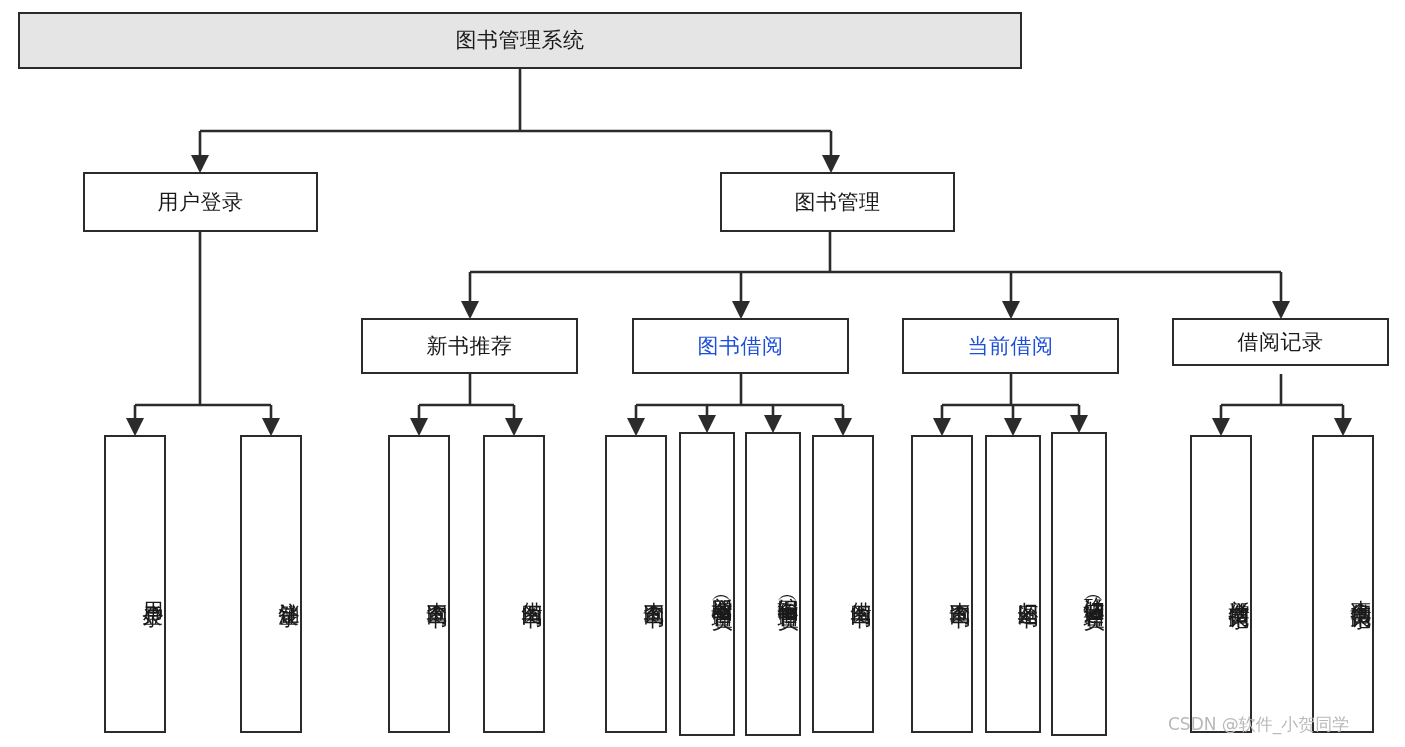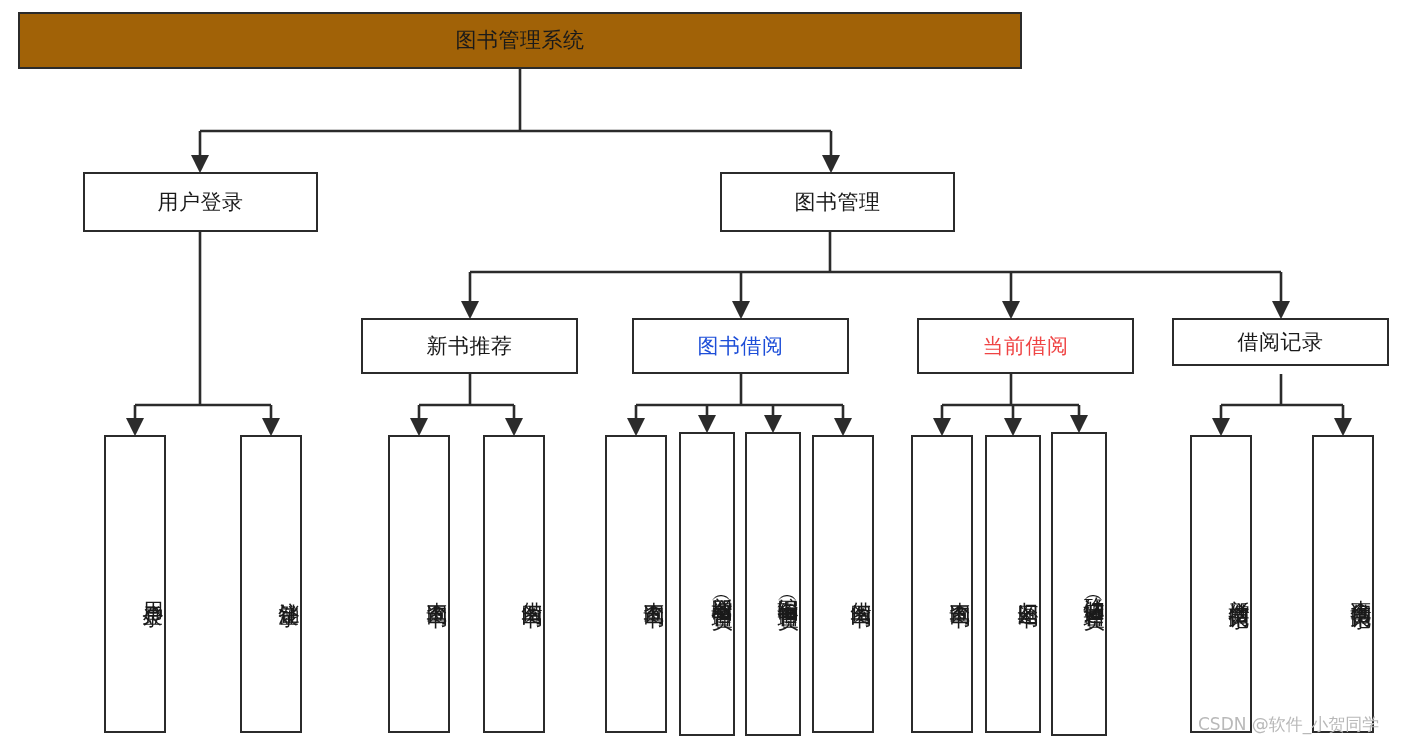--- a/index.html
+++ b/index.html
@@ -53,21 +53,21 @@
     display: block;
     line-height: 1.08;
     white-space: pre;
   }
   .node.vert .lbl {
     writing-mode: vertical-rl;
     text-orientation: upright;
   }
   #watermark {
     position: absolute;
-    left: 1198px;
+    left: 1168px;
     top: 713px;
     font-size: 17px;
     color: #b9b9b9;
     white-space: nowrap;
     font-family: "DejaVu Sans", "Liberation Sans", sans-serif;
   }
 </style>
 </head>
 <body>
 
@@ -128,38 +128,38 @@
     </g>
 
     <g stroke="#2b2b2b" stroke-width="2.6" fill="none">
       <path d="M 1281 374 L 1281 405"></path>
       <path d="M 1221 405 L 1343 405"></path>
       <path d="M 1221 405 L 1221 427" marker-end="url(#arrow)"></path>
       <path d="M 1343 405 L 1343 427" marker-end="url(#arrow)"></path>
     </g>
   </svg>
 
-  <div class="node horiz" style="left: 18px; top: 12px; width: 1004px; height: 57px; border-color: rgb(43, 43, 43); background: #a16207; color: rgb(26, 26, 26);">
+  <div class="node horiz" style="left: 18px; top: 12px; width: 1004px; height: 57px; border-color: rgb(43, 43, 43); background: #e5e5e5; color: rgb(26, 26, 26);">
     <span class="lbl">图书管理系统</span>
   </div>
 
   <div class="node horiz" style="left: 83px; top: 172px; width: 235px; height: 60px; border-color: rgb(43, 43, 43); background: rgb(255, 255, 255); color: rgb(26, 26, 26);">
     <span class="lbl">用户登录</span>
   </div>
   <div class="node horiz" style="left: 712px; top: 172px; width: 235px; height: 60px; border-color: rgb(43, 43, 43); background: rgb(255, 255, 255); color: rgb(26, 26, 26); margin-left: 8px;">
     <span class="lbl">图书管理</span>
   </div>
 
   <div class="node horiz" style="left: 361px; top: 318px; width: 217px; height: 56px; border-color: rgb(43, 43, 43); background: rgb(255, 255, 255); color: rgb(26, 26, 26);">
     <span class="lbl">新书推荐</span>
   </div>
   <div class="node horiz" style="left: 632px; top: 318px; width: 217px; height: 56px; border-color: rgb(43, 43, 43); background: rgb(255, 255, 255); color: #1d4ed8;">
     <span class="lbl">图书借阅</span>
   </div>
-  <div class="node horiz" style="left: 902px; top: 318px; width: 217px; height: 56px; border-color: rgb(43, 43, 43); background: rgb(255, 255, 255); color: #ef4444; margin-left: 15px;">
+  <div class="node horiz" style="left: 902px; top: 318px; width: 217px; height: 56px; border-color: rgb(43, 43, 43); background: rgb(255, 255, 255); color: #1d4ed8;">
     <span class="lbl">当前借阅</span>
   </div>
   <div class="node horiz" style="left: 1172px; top: 318px; width: 217px; height: 48px; border-color: rgb(43, 43, 43); background: rgb(255, 255, 255); color: rgb(26, 26, 26);">
     <span class="lbl">借阅记录</span>
   </div>
 
   <div class="node vert" style="left: 104px; top: 435px; width: 62px; height: 298px; border-color: rgb(43, 43, 43); background: rgb(255, 255, 255); color: rgb(26, 26, 26);">
     <span class="lbl">用户登录</span>
   </div>
   <div class="node vert" style="left: 240px; top: 435px; width: 62px; height: 298px; border-color: rgb(43, 43, 43); background: rgb(255, 255, 255); color: rgb(26, 26, 26);">

